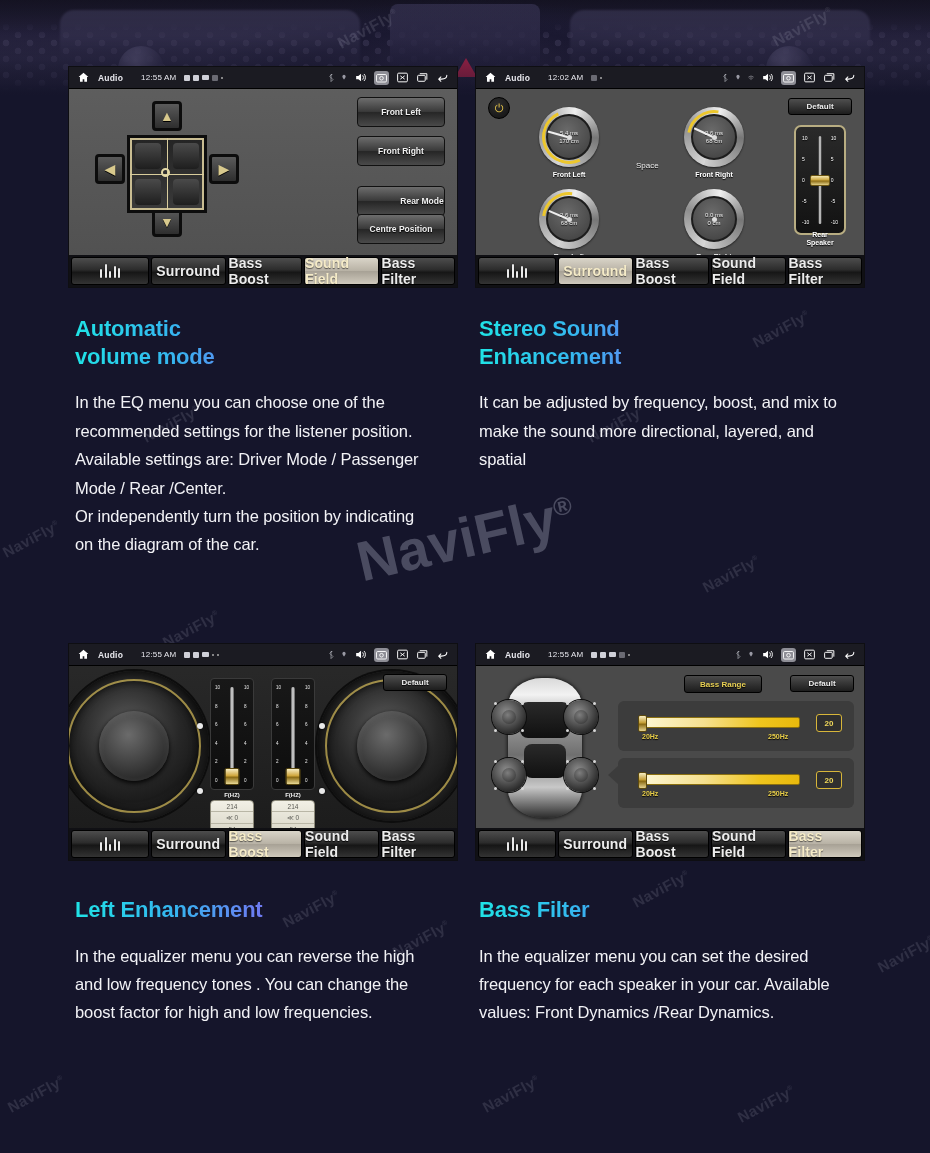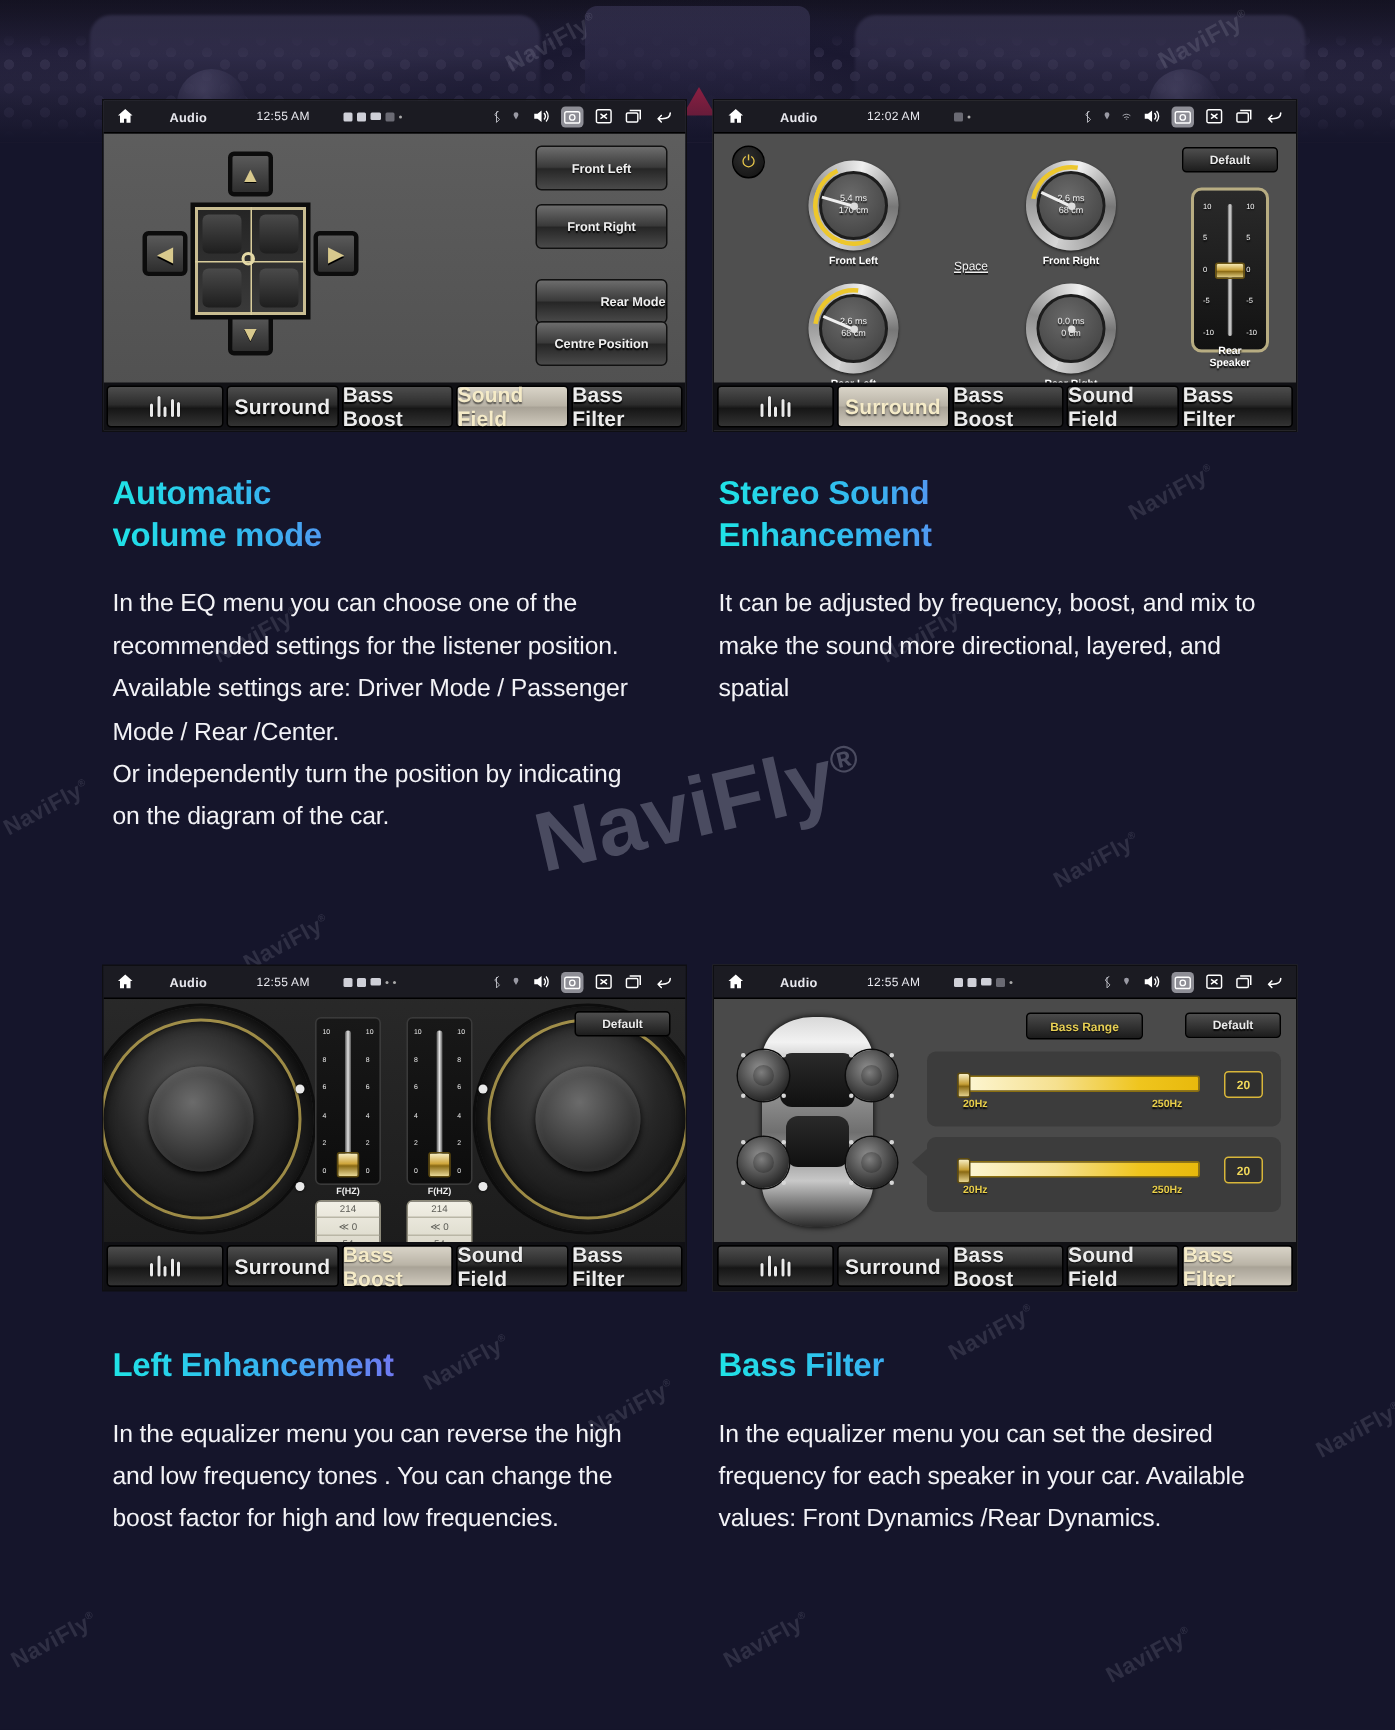--- a/index.html
+++ b/index.html
@@ -68,21 +68,21 @@
 
   
   .panel {
     position:absolute;
     background:#5a5a5a;
     border:1px solid #0e0e12;
     overflow:hidden;
   }
   .statusbar {
     height:22px; background:#1b1b22; display:flex; align-items:center;
-    padding:0 8px; color:#e8e8ee; font-size:8px; gap:19px;
+    padding:0 8px; color:#e8e8ee; font-size:8px; gap:4px;
     border-bottom:1px solid #000;
   }
   .sb-home { width:13px; height:13px; flex:none; }
   .sb-title { font-size:8.5px; font-weight:700; letter-spacing:.2px; margin-left:4px;}
   .sb-time { font-size:8px; margin-left:14px; letter-spacing:.2px;}
   .sb-mini { display:flex; gap:3px; align-items:center; margin-left:4px; }
   .sb-mini i { display:block; width:6px; height:6px; background:#cfd0d8; border-radius:1px; }
   .sb-mini i.dot { width:2px;height:2px;border-radius:50%; background:#aaa;}
   .sb-mini i.cam { width:7px;height:5px;border-radius:1px;}
   .sb-mini i.faint{ background:#6a6a73;}
@@ -475,21 +475,21 @@
     <div class="knob" style="left:208px; top:100px;">
       <div class="ring"></div>
       <div class="face">
         <span>0.0 ms</span>
         <span>0 cm</span>
       </div>
       <div class="cap"></div>
       <div class="klabel">Rear Right</div>
     </div>
 
-    <div class="spacelabel" style="left:160px; top:84px;text-decoration:underline;">Space</div>
+    <div class="spacelabel" style="left:160px; top:72px;">Space</div>
 
     <div class="defaultbtn" style="right:12px; top:9px;">Default</div>
 
     <div class="vfader" style="right:18px; top:36px; width:52px; height:110px;">
       <div class="track"></div>
       <div class="nums" style="left:6px;">
           <span>10</span>
           <span>5</span>
           <span>0</span>
           <span>-5</span>

